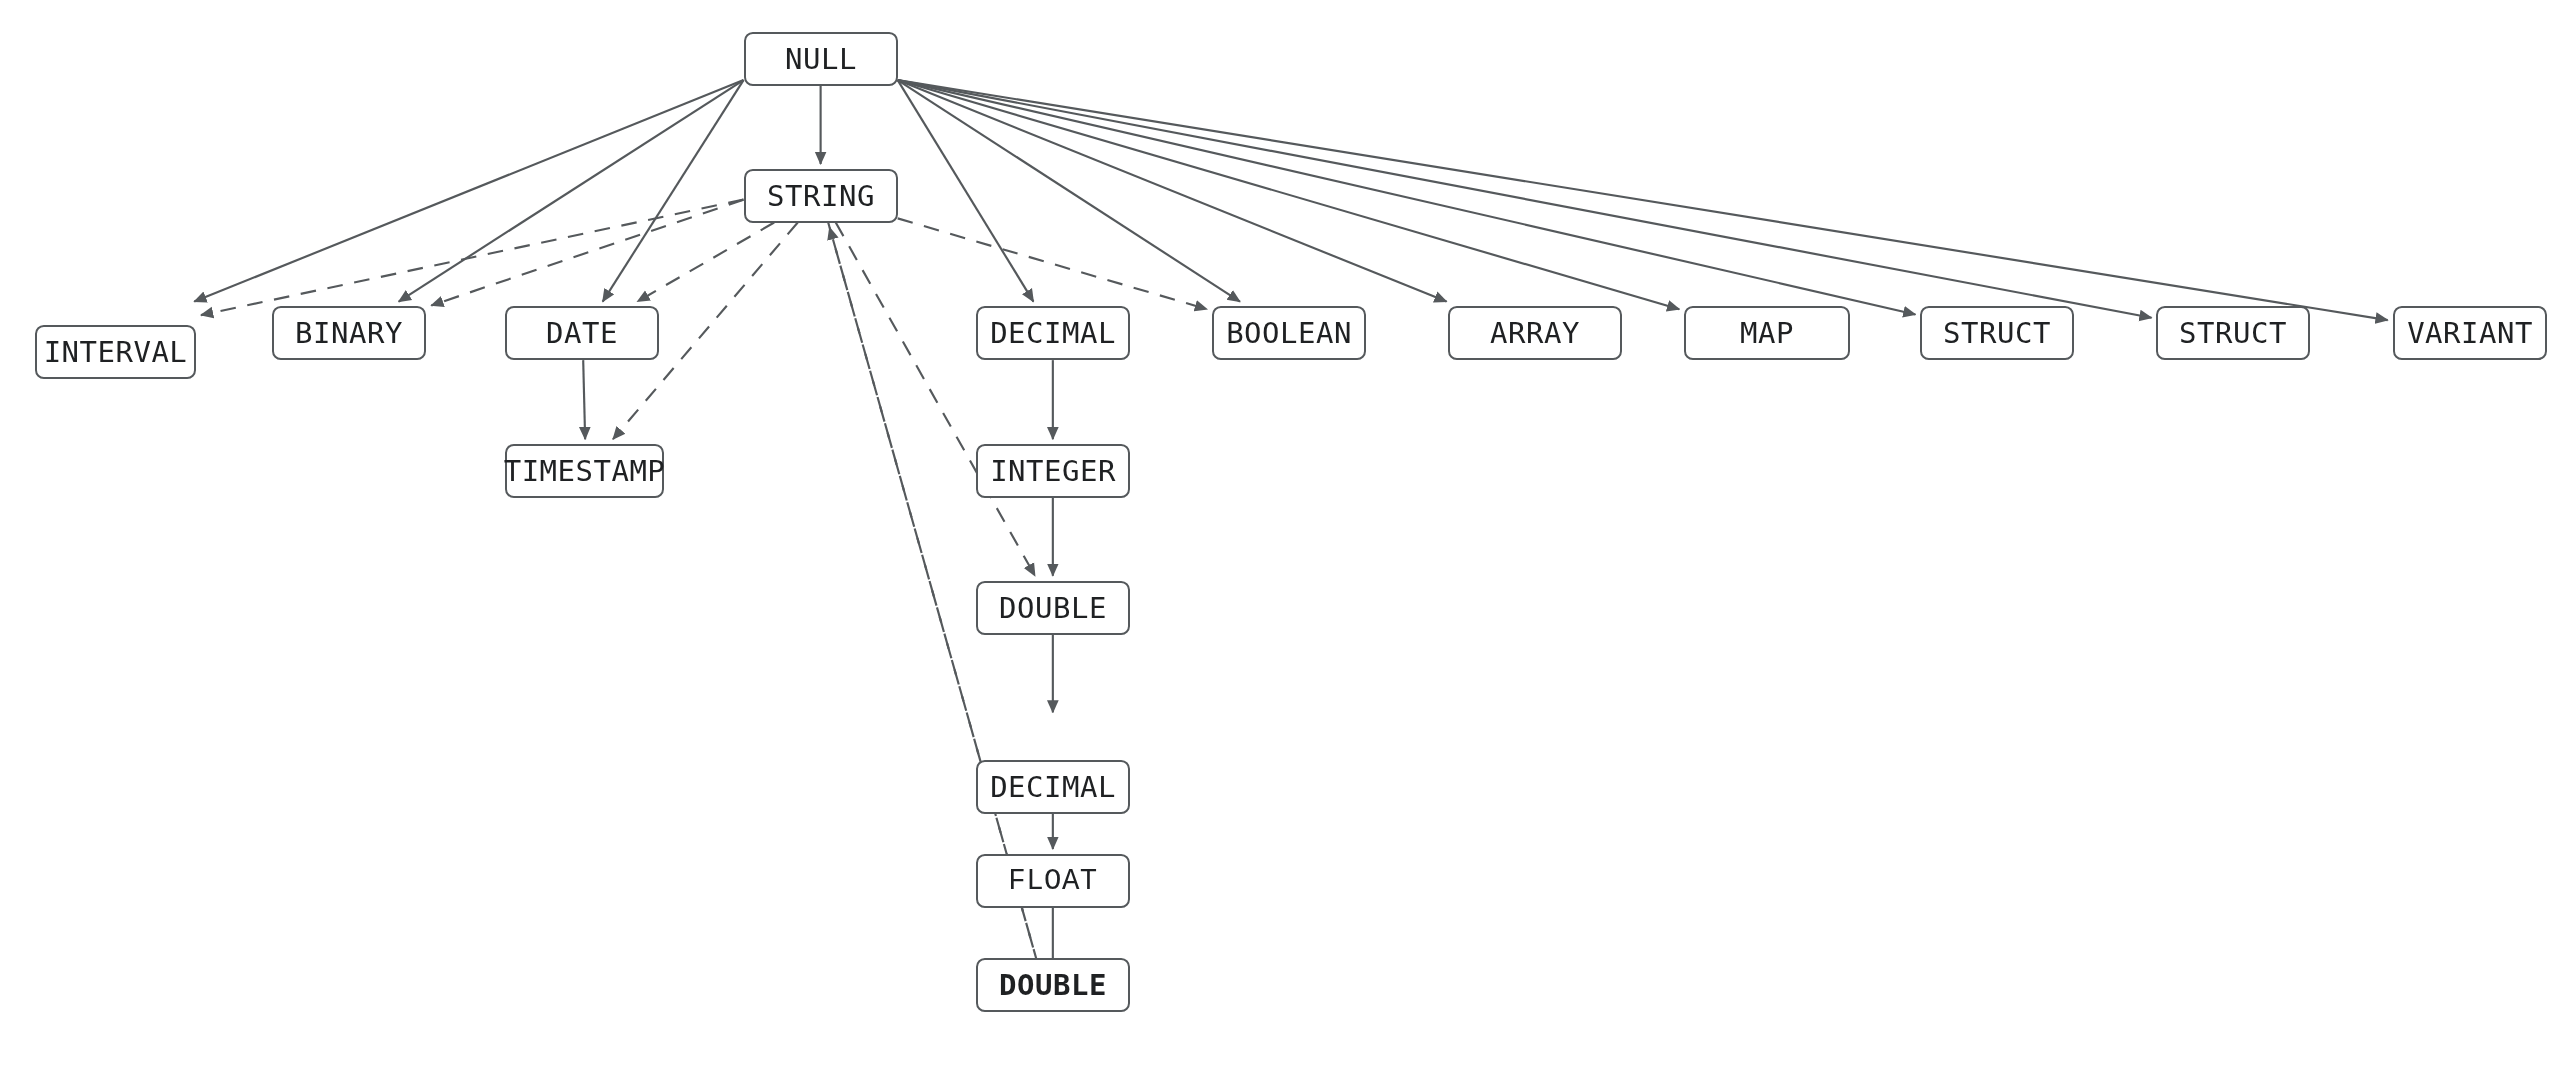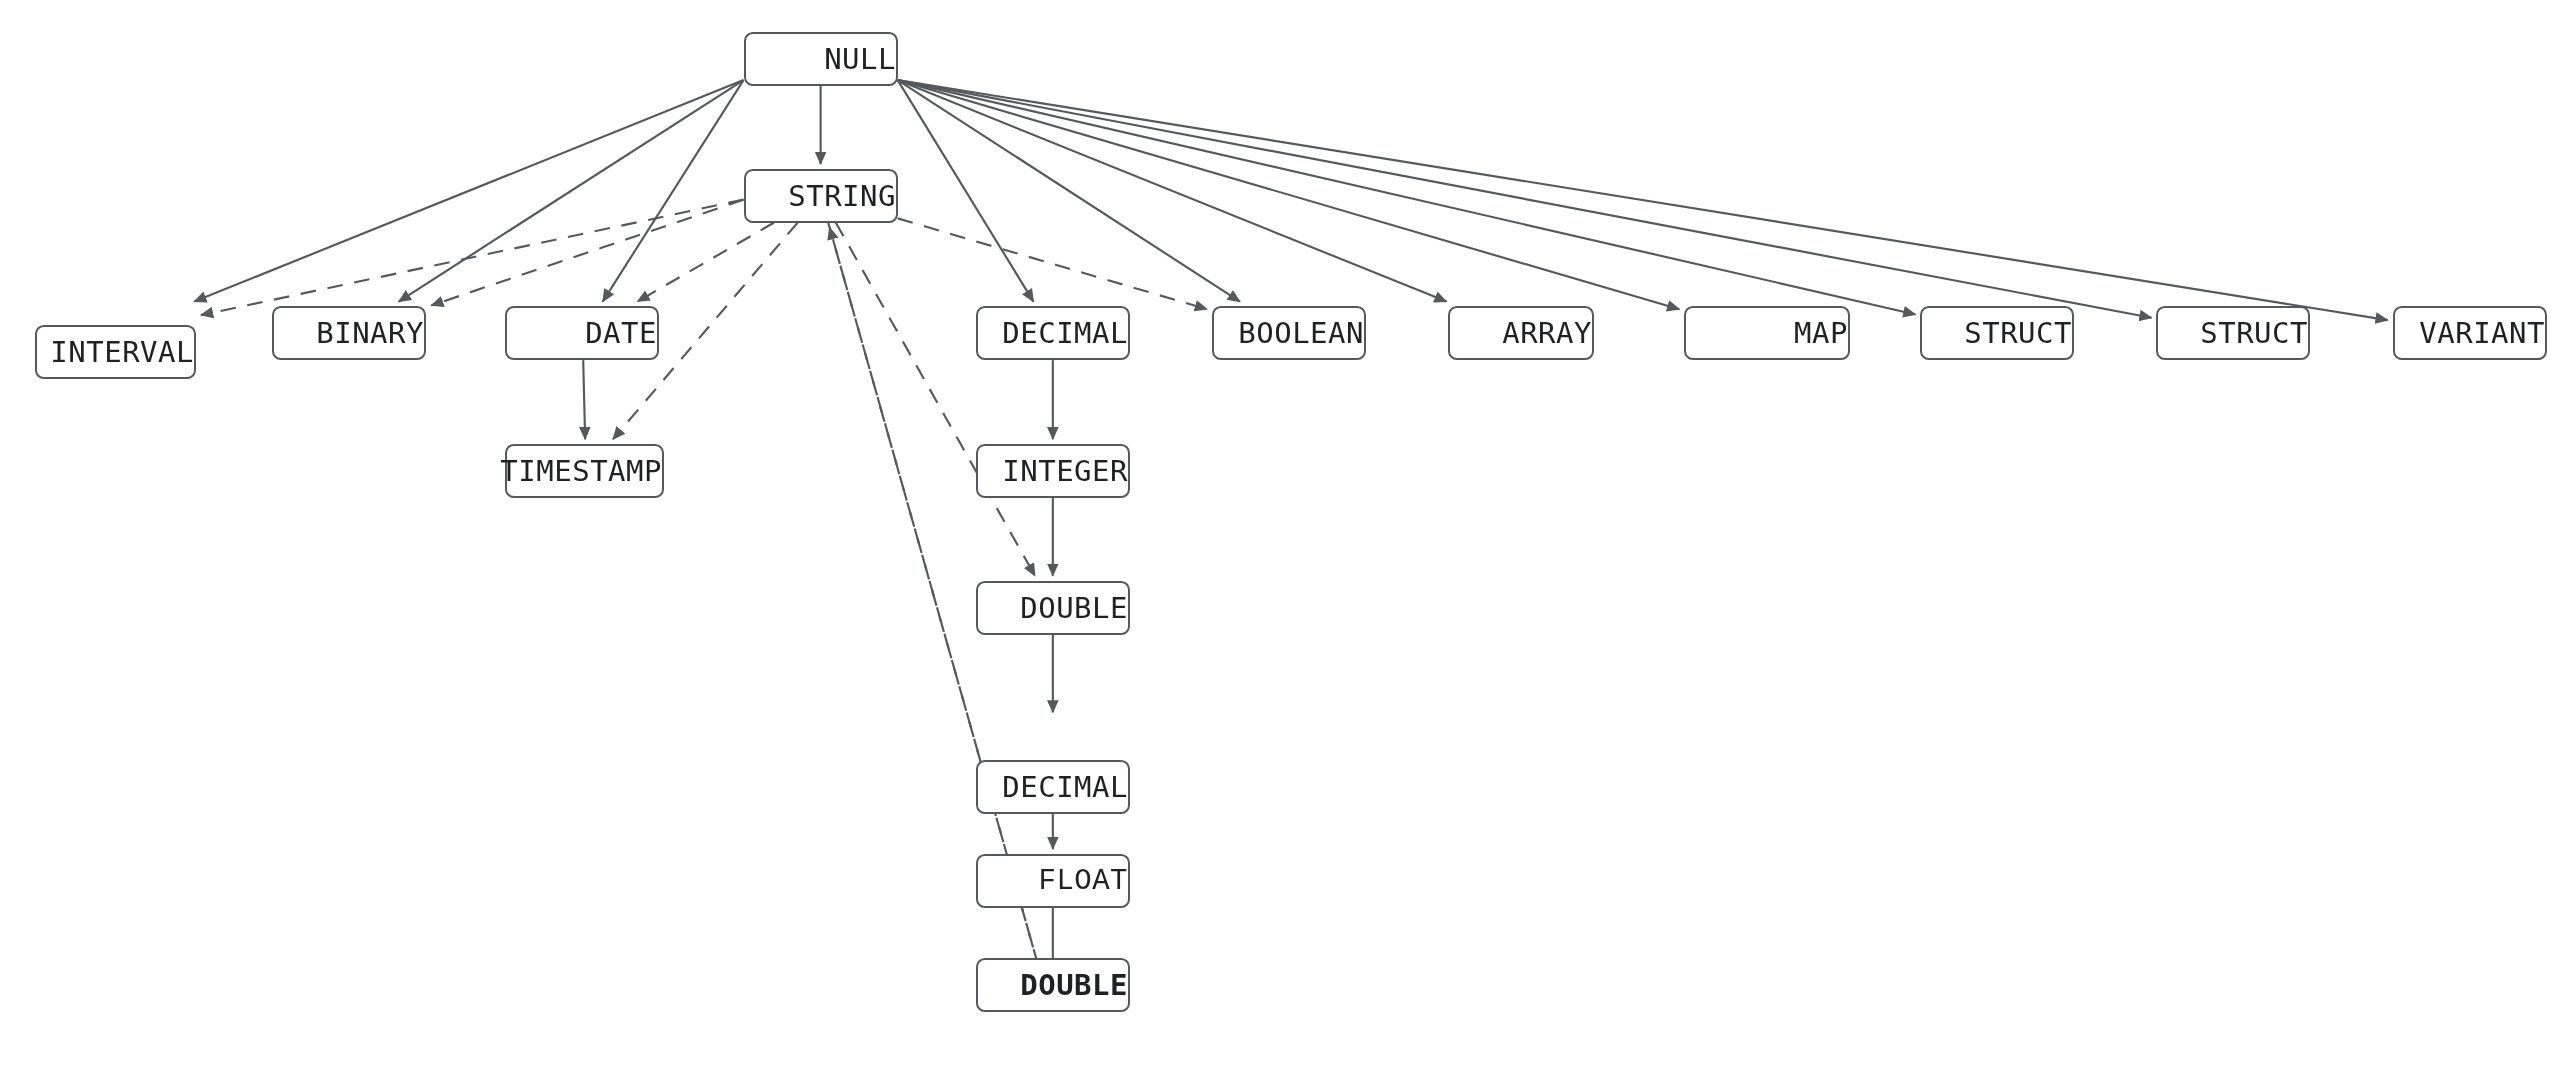--- a/index.html
+++ b/index.html
@@ -25,21 +25,21 @@
     pointer-events: none;
   }
   .node {
     position: absolute;
     box-sizing: border-box;
     background: #ffffff;
     border: 2.9px solid #55595c;
     border-radius: 8.8px;
     display: flex;
     align-items: center;
-    justify-content: flex-end;
+    justify-content: center;
     color: #1f2123;
     font-family: "DejaVu Sans Mono", "Liberation Mono", monospace;
     font-size: 29px;
     letter-spacing: 0.5px;
     white-space: nowrap;
     line-height: 1;
     z-index: 2;
   }
 </style>
 </head>
@@ -98,21 +98,21 @@
       </div>
       <div class="node" style="left: 505px; top: 306px; width: 154px; height: 54px;">
         <span>DATE</span>
       </div>
       <div class="node" style="left: 976px; top: 306px; width: 154px; height: 54px;">
         <span>DECIMAL</span>
       </div>
       <div class="node" style="left: 1212px; top: 306px; width: 154px; height: 54px;">
         <span>BOOLEAN</span>
       </div>
-      <div class="node" style="left: 1448px; top: 306px; width: 146px; height: 54px;">
+      <div class="node" style="left: 1448px; top: 306px; width: 174px; height: 54px;">
         <span>ARRAY</span>
       </div>
       <div class="node" style="left: 1684px; top: 306px; width: 166px; height: 54px;">
         <span>MAP</span>
       </div>
       <div class="node" style="left: 1920px; top: 306px; width: 154px; height: 54px;">
         <span>STRUCT</span>
       </div>
       <div class="node" style="left: 2156px; top: 306px; width: 154px; height: 54px;">
         <span>STRUCT</span>

